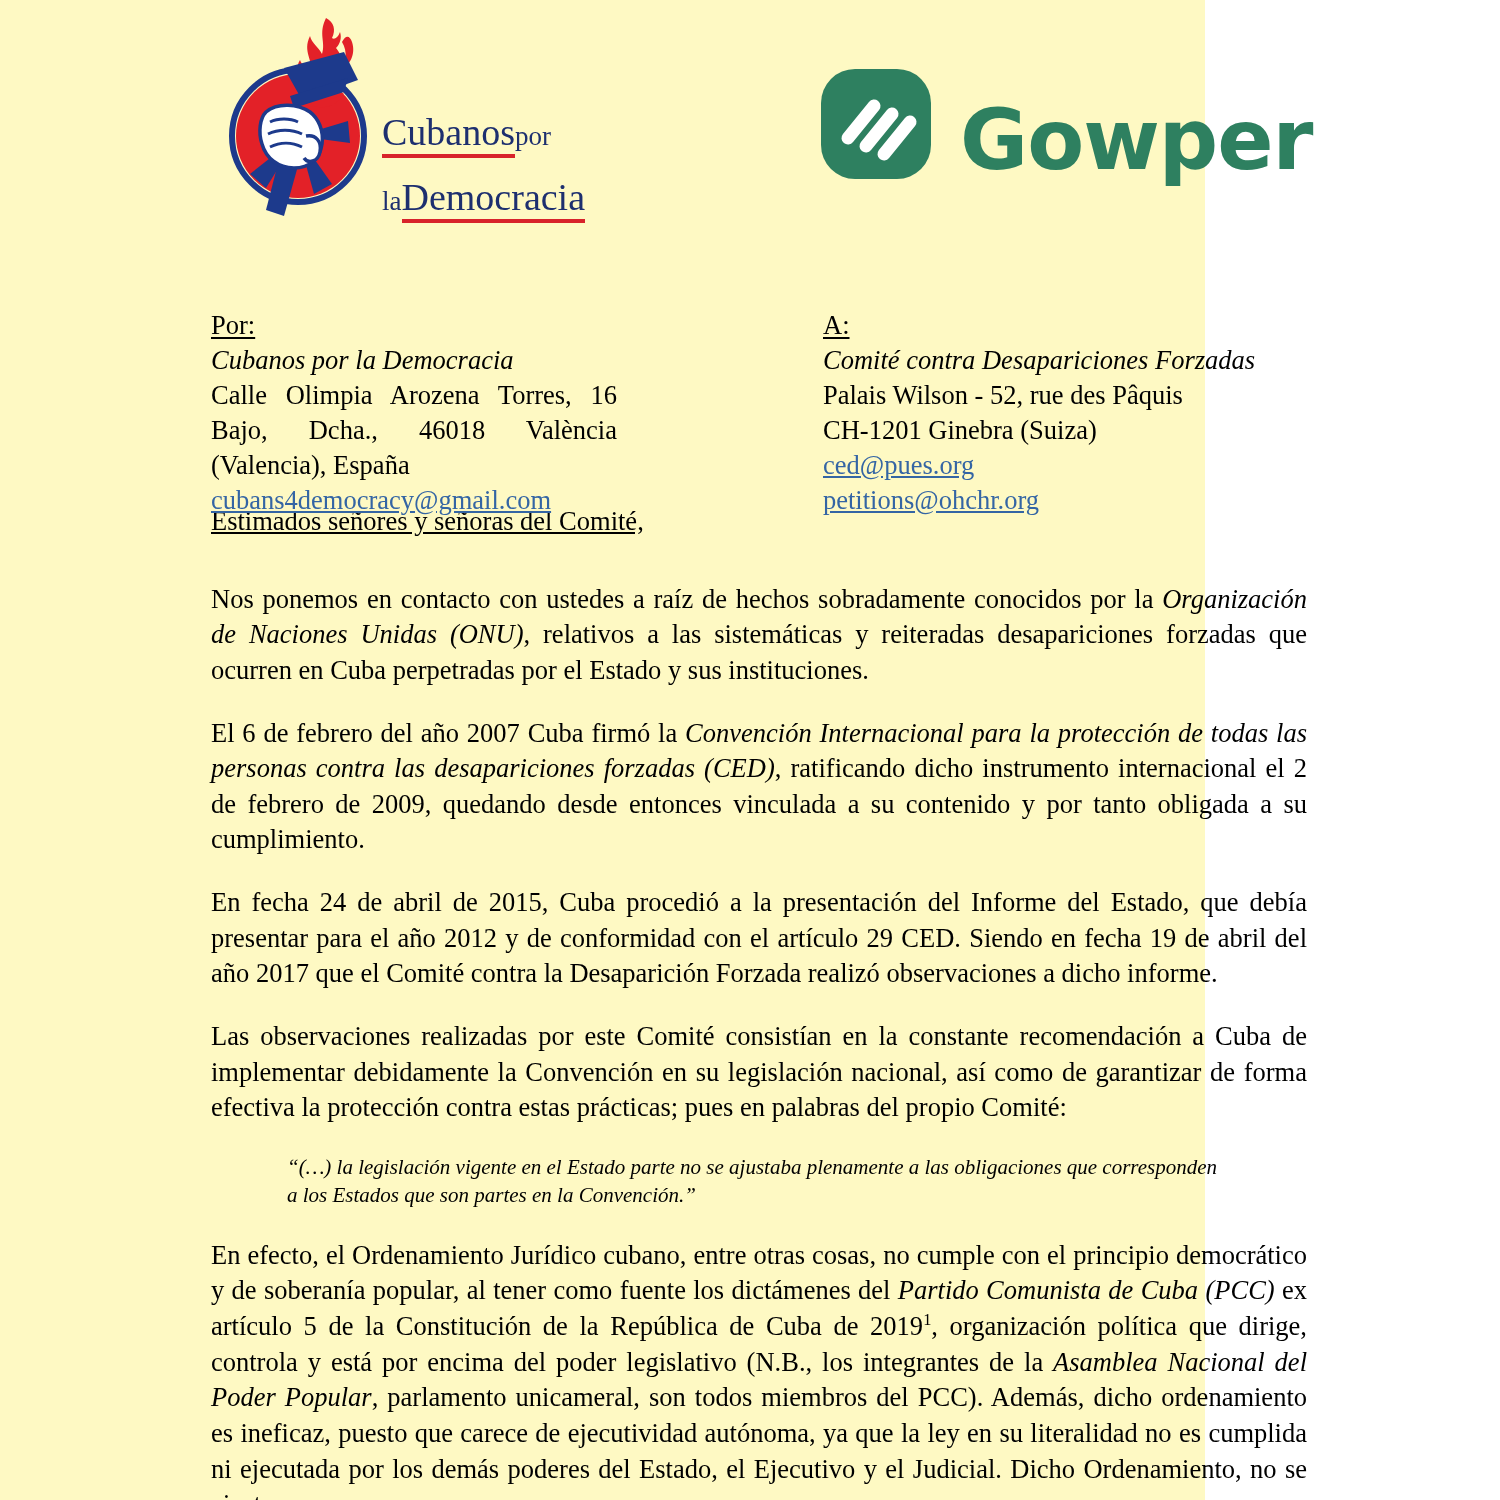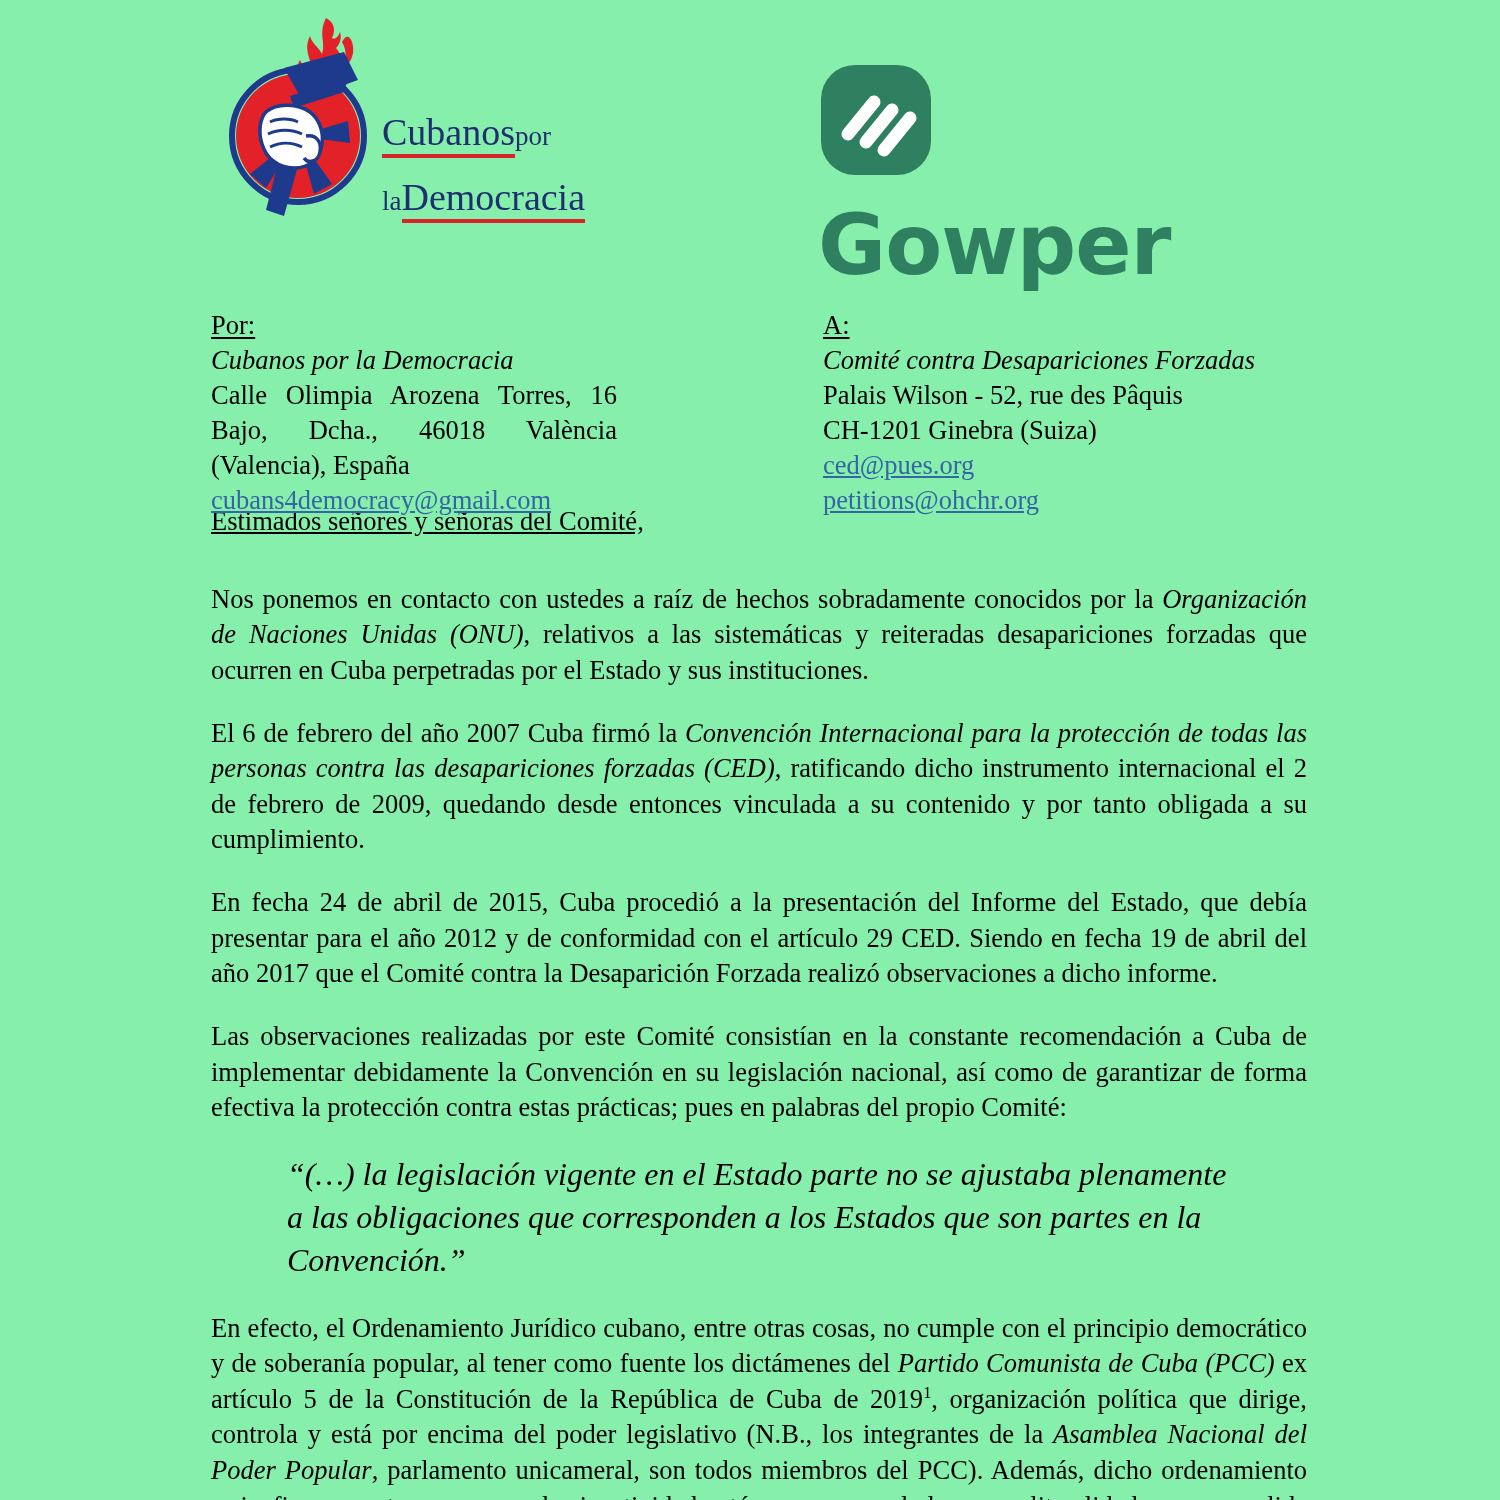--- a/index.html
+++ b/index.html
@@ -11,23 +11,23 @@
   body {
     width: 1500px;
     height: 1500px;
     overflow: hidden;
     font-family: "Liberation Serif", "DejaVu Serif", serif;
     color: #000000;
   }
 
   .page {
     position: relative;
-    width: 1500px;
+    width: 1205px;
     height: 1500px;
-    background: #86efac;
+    background: #fef9c3;
   }
 
   
   .header {
     position: absolute;
     left: 0;
     top: 0;
     width: 1500px;
     height: 240px;
   }
@@ -73,23 +73,22 @@
     font-size: 27px;
   }
 
   .logo-gowper {
     position: absolute;
     left: 818px;
     top: 62px;
     width: 500px;
     height: 120px;
     display: flex;
-    align-items: flex-start;
+    align-items: flex-end;
     gap: 26px;
-    flex-direction: column;
   }
   .gowper-icon {
     width: 116px;
     height: 116px;
     flex: 0 0 auto;
   }
   .gowper-word {
     font-family: "DejaVu Sans", "Liberation Sans", sans-serif;
     font-weight: bold;
     font-size: 83px;
@@ -160,21 +159,21 @@
     text-decoration: underline;
   }
   p.para i { font-style: italic; }
   sup.fn {
     font-size: 0.62em;
     vertical-align: super;
     line-height: 0;
   }
 
   blockquote.quote {
-    font-size: 32px;
+    font-size: 21px;
     font-style: italic;
     line-height: 1.35;
     margin: 0 0 28px 0;
     padding: 0;
     text-indent: 0;
     margin-left: 76px;
     width: 940px;
     text-align: left;
   }
 </style>

